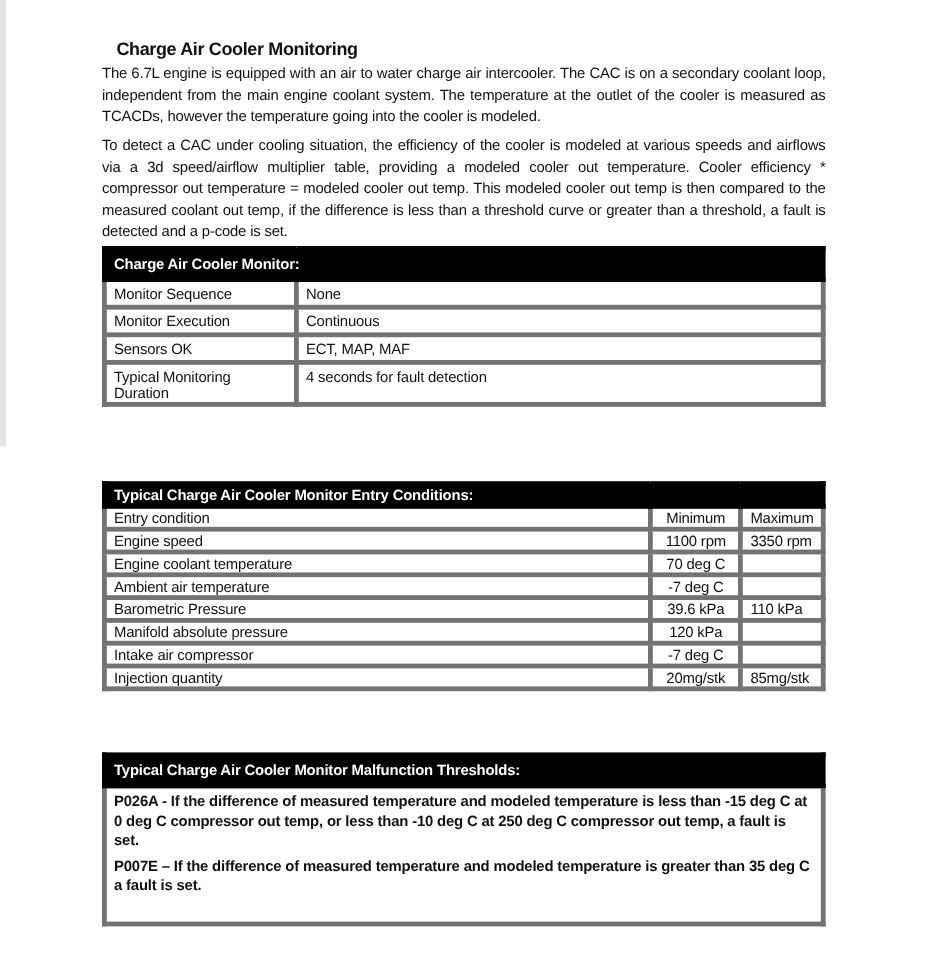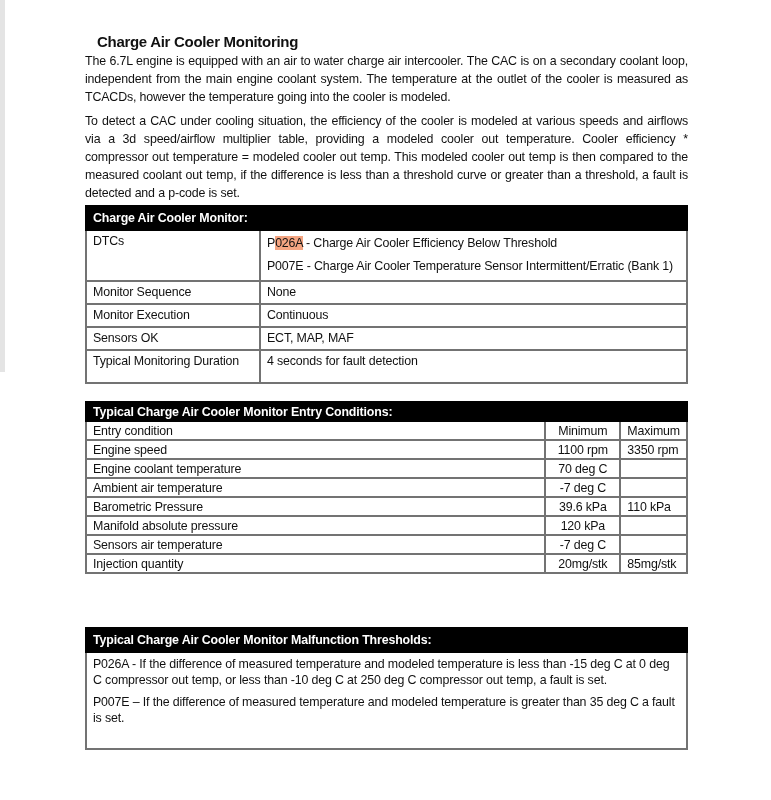--- a/index.html
+++ b/index.html
@@ -17,61 +17,54 @@
     position: absolute; left: 0; margin: 0; width: 603px;
     font-size: 12.4px; line-height: 18px; text-align: justify;
     letter-spacing: -0.15px;
   }
   #p1 { top: 52px; }
   #p2 { top: 112px; }
   table {
     position: absolute; left: 0; width: 603px; border-collapse: collapse;
     font-size: 12.4px; letter-spacing: -0.15px;
   }
-  table td { border: 2px solid #737373; padding: 0 6px; vertical-align: top; }
+  table td { border: 4px solid #737373; padding: 0 6px; vertical-align: top; }
   table tr.hdr td {
     background: #000; color: #fff; font-weight: bold; border-color: #000;
     height: 22px; vertical-align: middle; padding-left: 6px;
   }
   #t1 { top: 205px; }
   #t1 td.label { width: 160px; }
   #t1 tr.row td { height: 23px; padding-top: 3px; box-sizing: border-box; }
   #t1 .dtc-line { height: 23px; line-height: 18px; }
   #t1 tr.tall td { height: 33px; }
   #t2 { top: 401px; }
   #t2 td { height: 19px; box-sizing: border-box; vertical-align: middle; }
   #t2 td.c2 { width: 75px; text-align: center; }
   #t2 td.c3 { width: 64px; text-align: left; }
   #t3 { top: 627px; }
   #t3 td.body { padding: 3px 6px 4px 6px; line-height: 16px; }
-  #t3 .thr { margin: 0 0 6px 0; }
+  #t3 .thr { margin: 0 0 6px 0; font-weight: bold; }
   #t3 .thr:last-child { margin-bottom: 18px; }
   .hl { background: #f4a582; }
 </style>
 </head>
 <body>
 
 <div class="left-strip"></div>
 
 <div class="page">
   <h1>Charge Air Cooler Monitoring</h1>
   <p class="para" id="p1">The 6.7L engine is equipped with an air to water charge air intercooler.  The CAC is on a secondary coolant loop, independent from the main engine coolant system. The temperature at the outlet of the cooler is measured as TCACDs, however the temperature going into the cooler is modeled.</p>
   <p class="para" id="p2">To detect a CAC under cooling situation, the efficiency of the cooler is modeled at various speeds and airflows via a 3d speed/airflow multiplier table, providing a modeled cooler out temperature.  Cooler efficiency * compressor out temperature = modeled cooler out temp.  This modeled cooler out temp is then compared to the measured coolant out temp, if the difference is less than a threshold curve or greater than a threshold, a fault is detected and a p-code is set.</p>
 
   <table id="t1">
     <tbody>
         <tr class="hdr">
       <td colspan="2">Charge Air Cooler Monitor:</td>
-    </tr>
-    <tr>
-      <td class="label" style="padding-top:3px;">DTCs</td>
-      <td style="padding-top:3px;">
-        <div class="dtc-line"><span>P</span><span class="hl" style="background: rgb(244, 165, 130);">026A</span><span> - Charge Air Cooler Efficiency Below Threshold</span></div>
-        <div class="dtc-line"><span>P007E - Charge Air Cooler Temperature Sensor Intermittent/Erratic (Bank 1)</span></div>
-      </td>
     </tr>
     <tr class="row">
       <td class="label">Monitor Sequence</td>
       <td>None</td>
     </tr>
     <tr class="row">
       <td class="label">Monitor Execution</td>
       <td>Continuous</td>
     </tr>
     <tr class="row">
@@ -114,21 +107,21 @@
       <td>Barometric Pressure</td>
       <td class="c2">39.6 kPa</td>
       <td class="c3">110 kPa</td>
     </tr>
     <tr>
       <td>Manifold absolute pressure</td>
       <td class="c2">120 kPa</td>
       <td class="c3"></td>
     </tr>
     <tr>
-      <td>Sensors air temperature</td>
+      <td>Intake air compressor</td>
       <td class="c2">-7 deg C</td>
       <td class="c3"></td>
     </tr>
     <tr>
       <td>Injection quantity</td>
       <td class="c2">20mg/stk</td>
       <td class="c3">85mg/stk</td>
     </tr>
   </tbody>
     </table>

